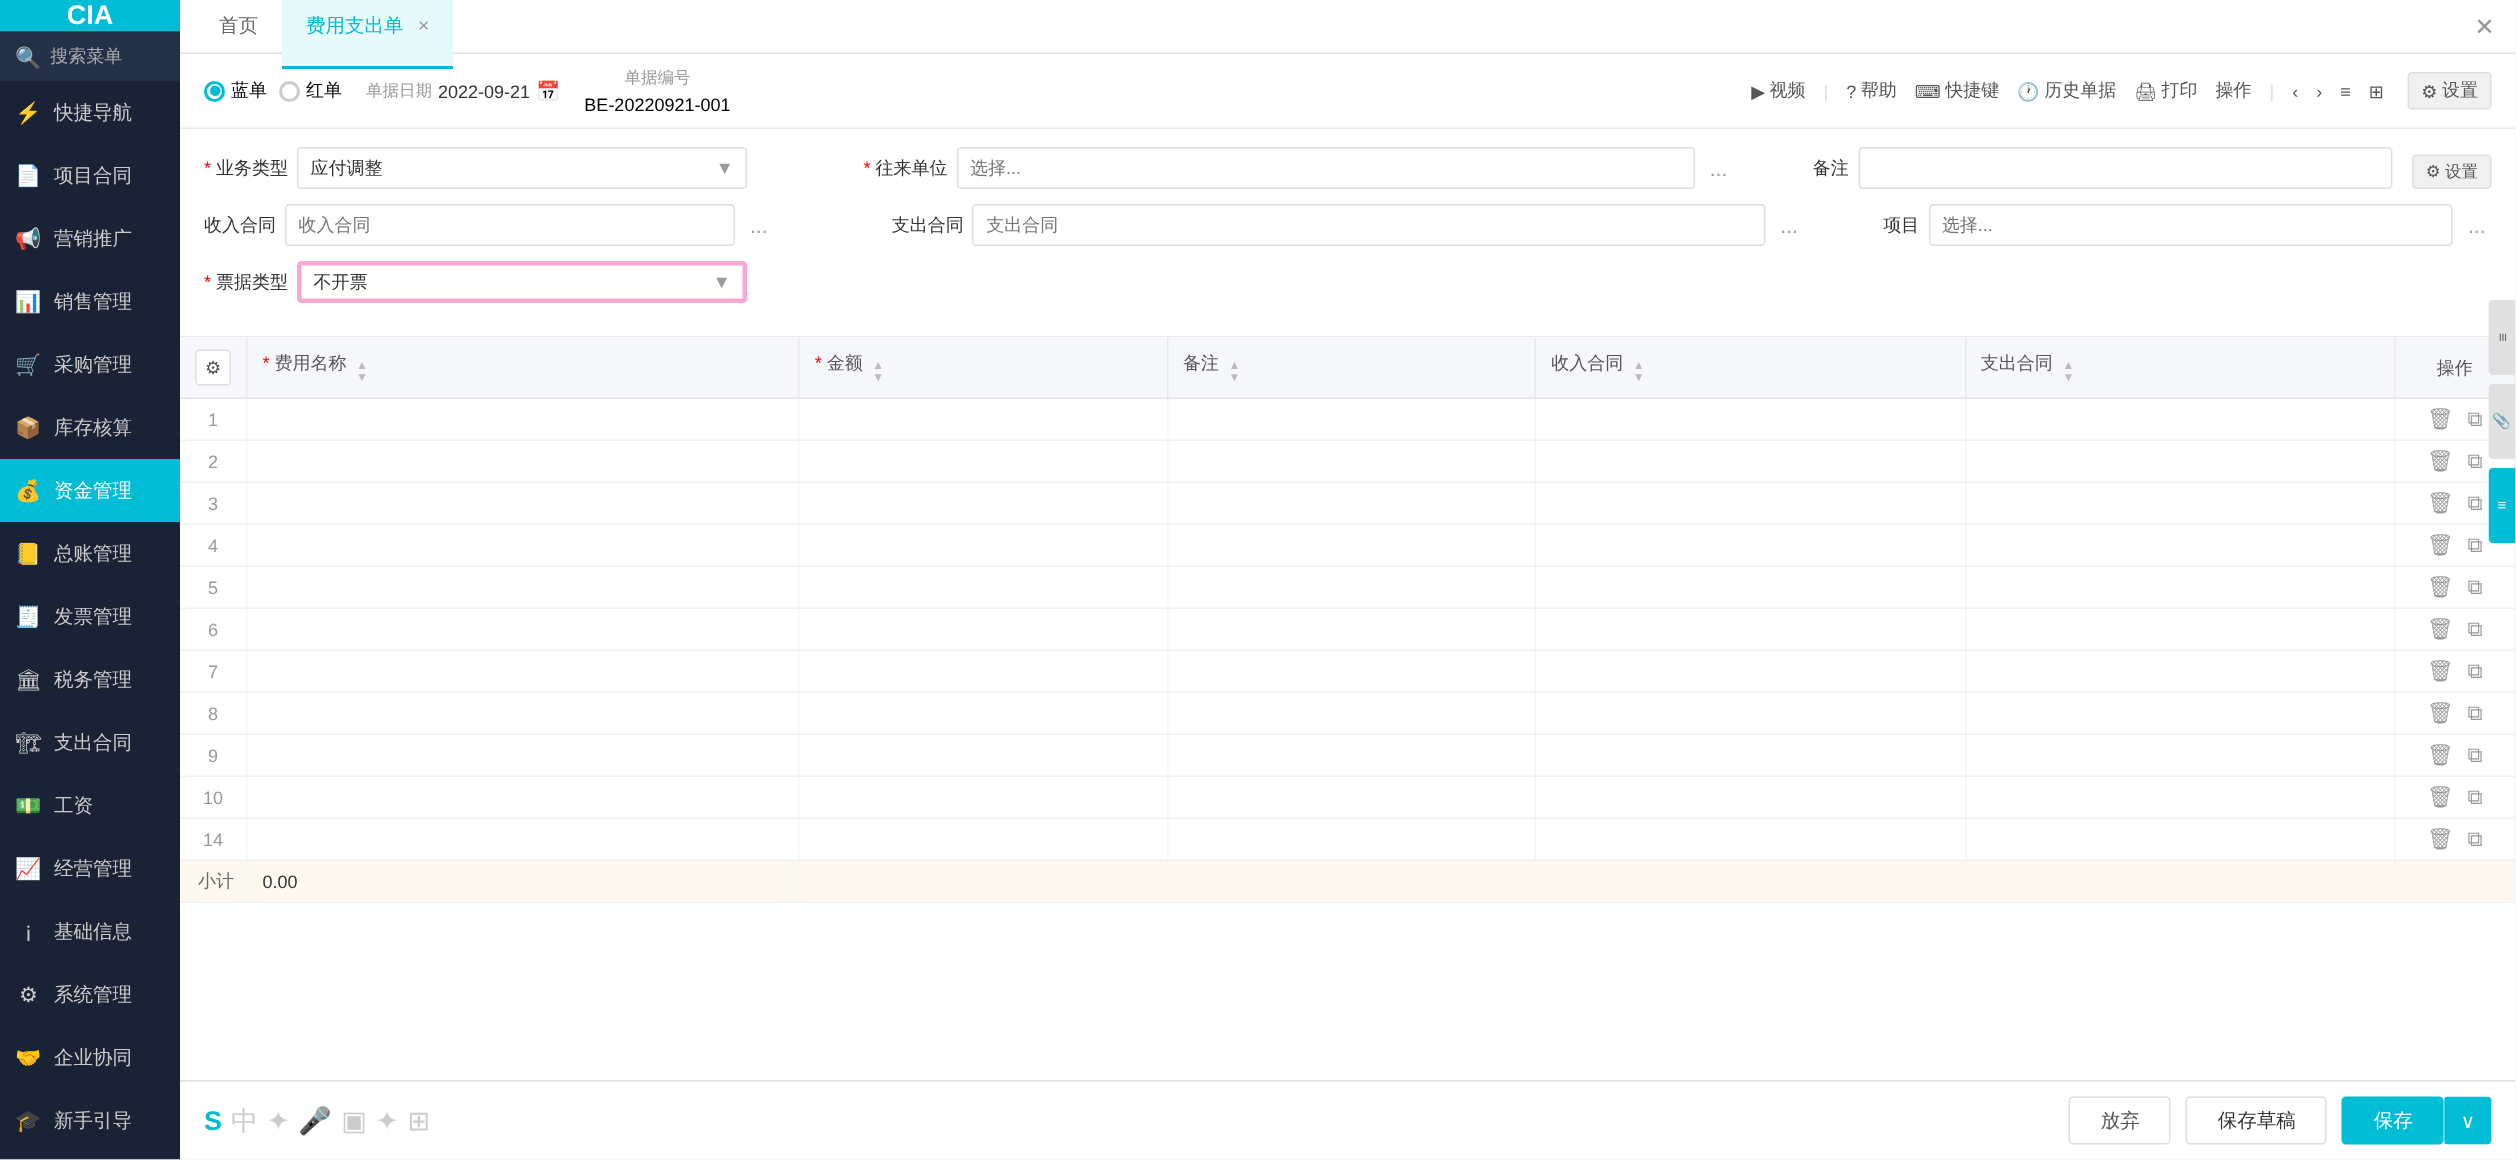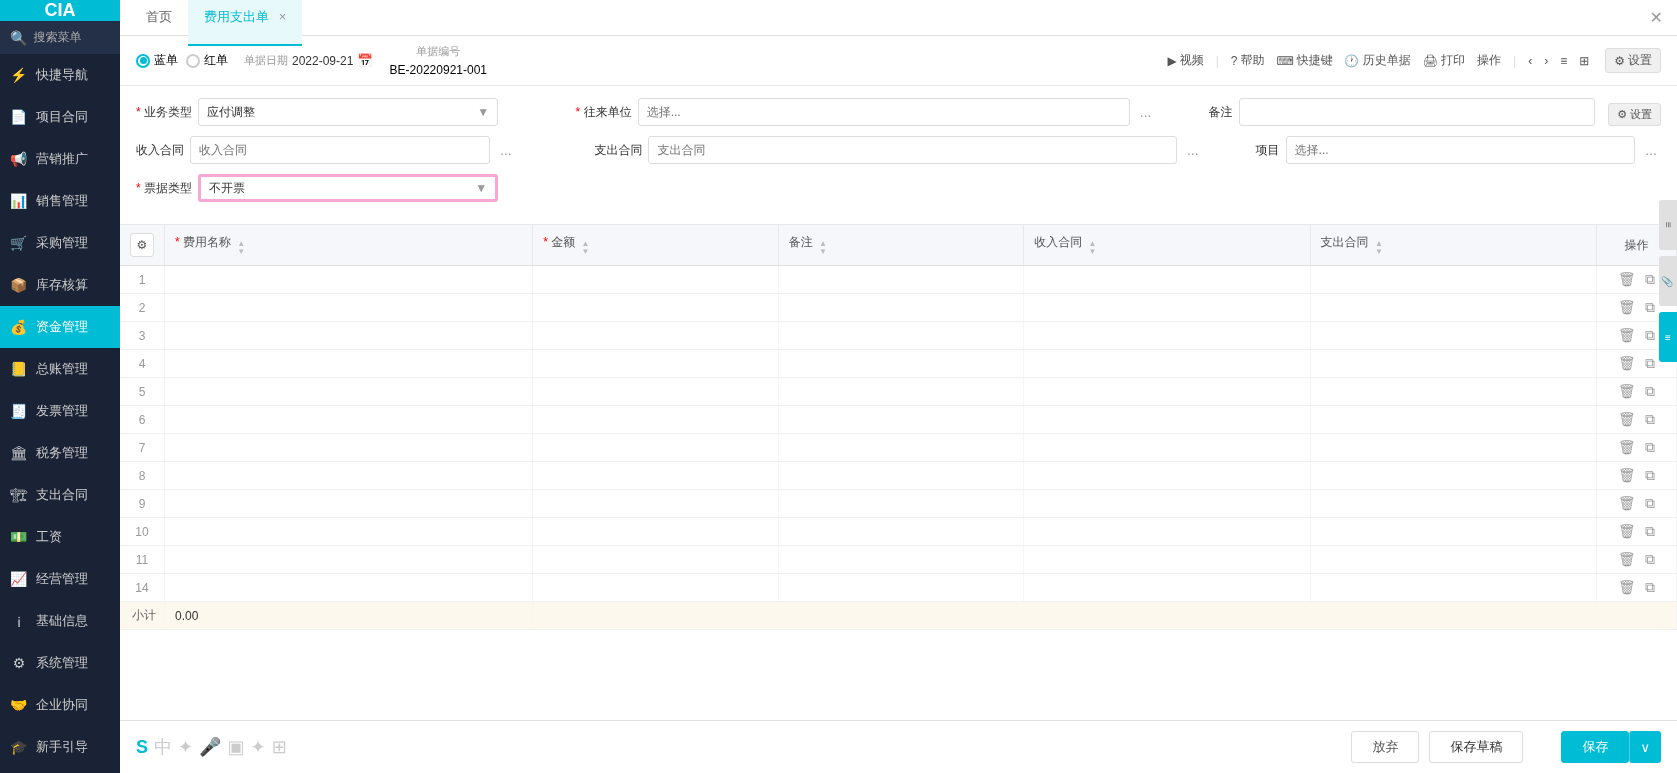--- a/index.html
+++ b/index.html
@@ -474,32 +474,20 @@
       <td></td>
       <td></td>
       <td></td>
       <td></td>
       <td class="action-cell">
         <span class="action-icon" title="删除">🗑</span>
         <span class="action-icon" title="复制">⧉</span>
       </td>
     </tr>
           <tr>
-      <td class="row-num">11</td>
-      <td></td>
-      <td></td>
-      <td></td>
-      <td></td>
-      <td></td>
-      <td class="action-cell">
-        <span class="action-icon" title="删除">🗑</span>
-        <span class="action-icon" title="复制">⧉</span>
-      </td>
-    </tr>
-          <tr>
       <td class="row-num">14</td>
       <td></td>
       <td></td>
       <td></td>
       <td></td>
       <td></td>
       <td class="action-cell">
         <span class="action-icon" title="删除">🗑</span>
         <span class="action-icon" title="复制">⧉</span>
       </td>
@@ -518,21 +506,21 @@
       <span style="color:#00bcd4; font-weight:bold; font-size:18px;">S</span>
       <span>中</span>
       <span>✦</span>
       <span>🎤</span>
       <span>▣</span>
       <span>✦</span>
       <span>⊞</span>
     </div>
     <button class="btn btn-discard">放弃</button>
     <button class="btn btn-draft">保存草稿</button>
-    <div style="display:flex;margin-left:28px;">
+    <div style="display:flex;">
       <button class="btn btn-save">保存</button>
       <button class="btn btn-save-dropdown">∨</button>
     </div>
   </div>
 
 </div>
 
 <div style="position:fixed; right:0; top:200px; display:flex; flex-direction:column; gap:2px; z-index:100;">
   <div style="width:18px; height:50px; background:#e0e0e0; display:flex; align-items:center; justify-content:center; cursor:pointer; font-size:10px; color:#666; writing-mode:vertical-rl; border-radius:3px 0 0 3px;">≡</div>
   <div style="width:18px; height:50px; background:#e0e0e0; display:flex; align-items:center; justify-content:center; cursor:pointer; font-size:10px; color:#666; border-radius:3px 0 0 3px; margin-top:4px;">📎</div>

